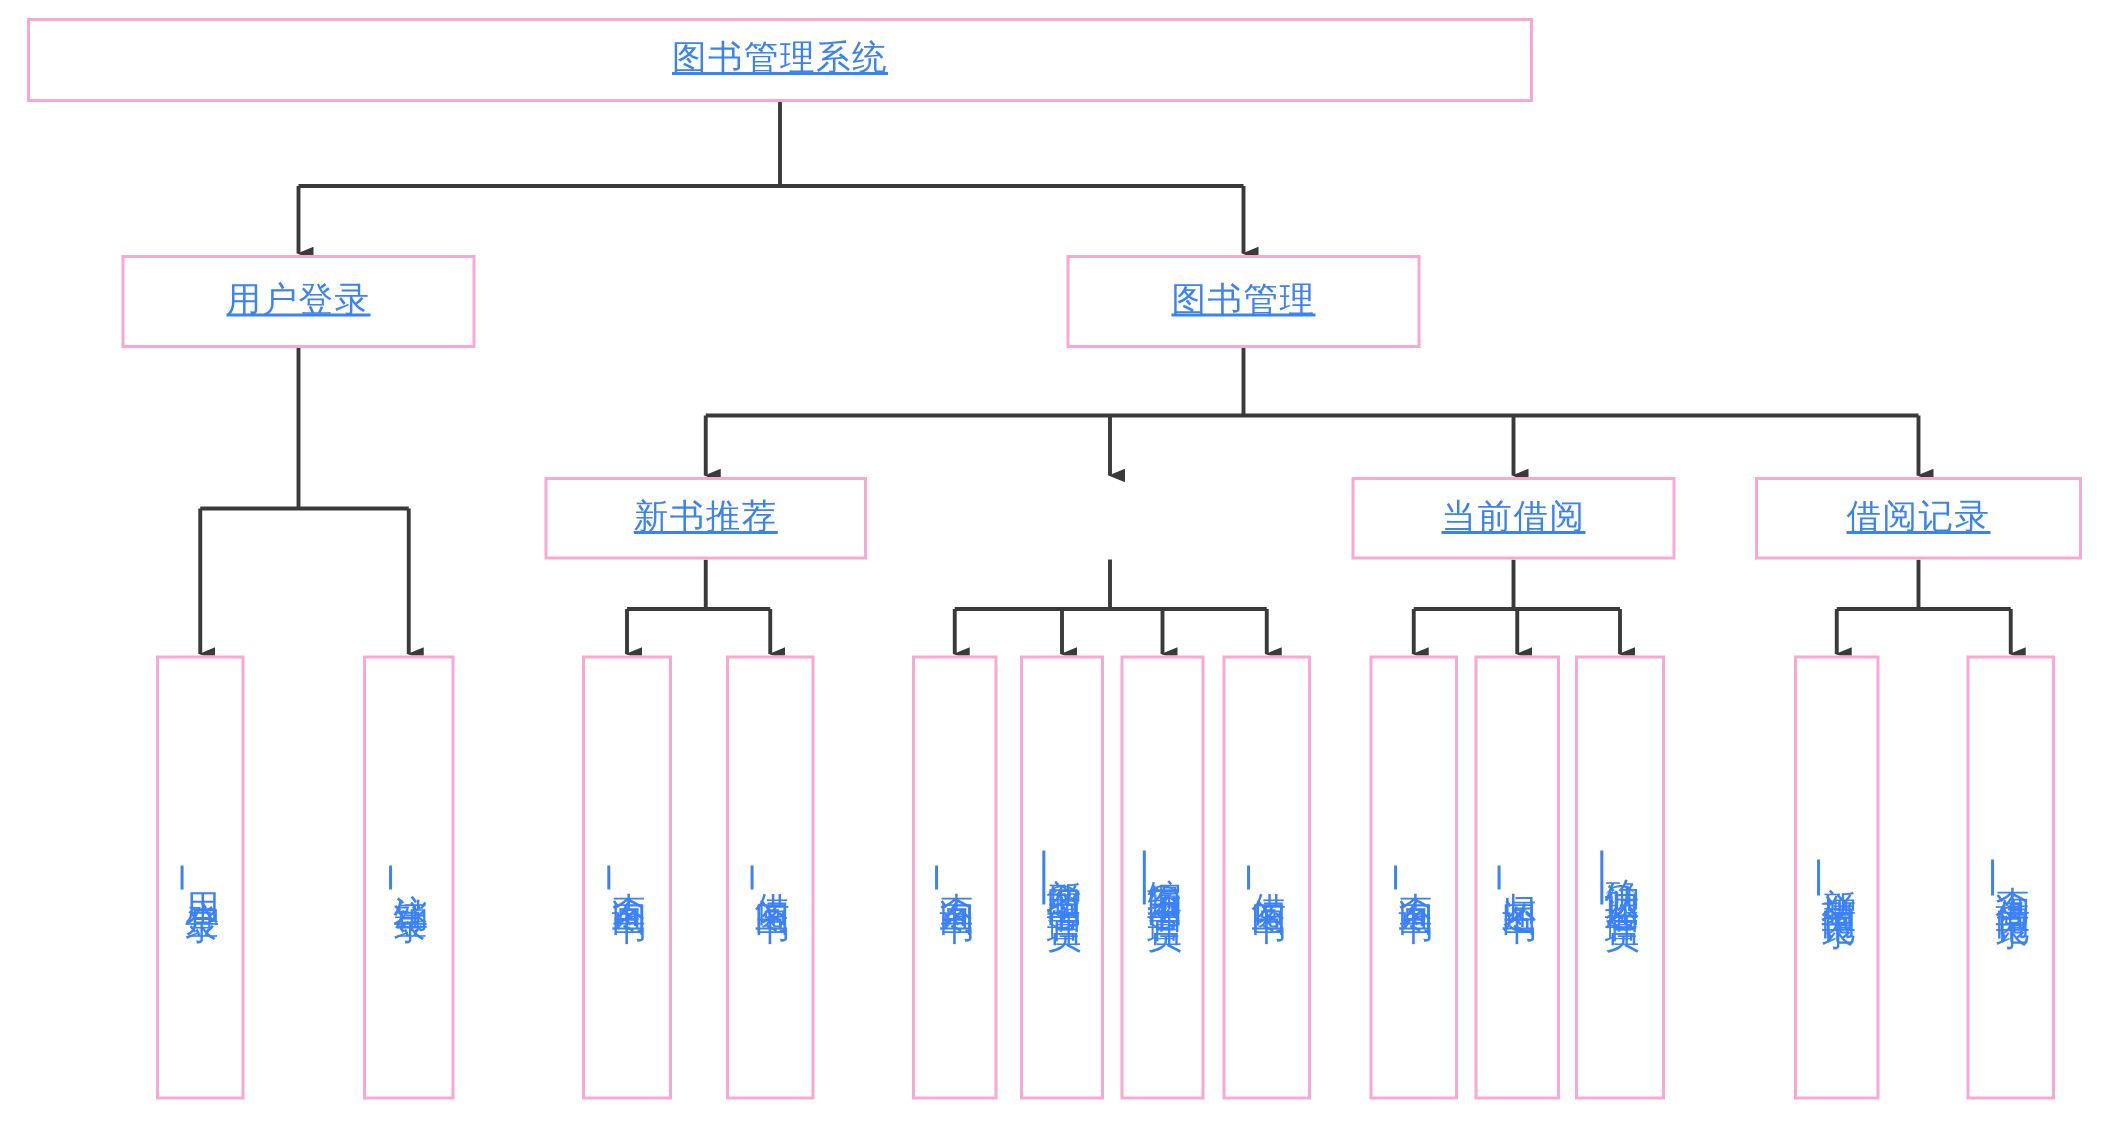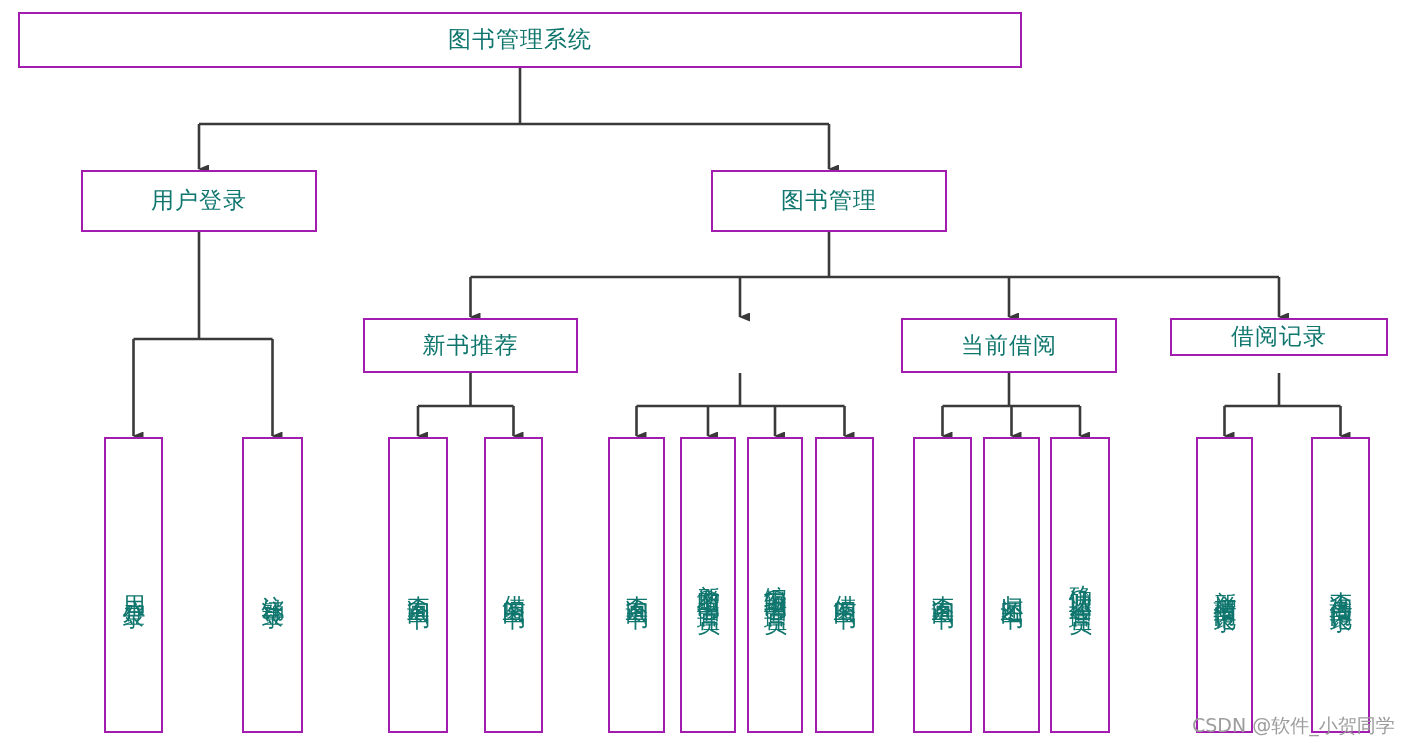--- a/index.html
+++ b/index.html
@@ -23,26 +23,27 @@
     left: 0;
     top: 0;
     width: 1405px;
     height: 747px;
     pointer-events: none;
   }
   .node {
     position: absolute;
     box-sizing: border-box;
     background: #ffffff;
-    border: 2px solid #a21caf;
+    border: 2px solid #f9a8d4;
     display: flex;
     align-items: center;
     justify-content: center;
-    color: #0f766e;
+    color: #3b82f6;
     z-index: 2;
+    text-decoration: underline;
   }
   .node-h {
     font-size: 23px;
     letter-spacing: 1px;
     line-height: 1.1;
     white-space: nowrap;
   }
   .node-v {
     writing-mode: vertical-rl;
     text-orientation: upright;
@@ -115,31 +116,30 @@
       </g>
   </svg>
 
   <div class="node node-h" style="left: 18px; top: 12px; width: 1004px; height: 56px;">图书管理系统</div>
 
   <div class="node node-h" style="left: 81px; top: 170px; width: 236px; height: 62px;">用户登录</div>
   <div class="node node-h" style="left: 711px; top: 170px; width: 236px; height: 62px; text-align: right;">图书管理</div>
 
   <div class="node node-h" style="left: 363px; top: 318px; width: 215px; height: 55px;">新书推荐</div>
   <div class="node node-h" style="left: 901px; top: 318px; width: 216px; height: 55px;">当前借阅</div>
-  <div class="node node-h" style="left: 1170px; top: 318px; width: 218px; height: 38px;">借阅记录</div>
+  <div class="node node-h" style="left: 1170px; top: 318px; width: 218px; height: 55px;">借阅记录</div>
 
   <div class="node node-v" style="left: 104px; top: 437px; width: 59px; height: 296px;">用户登录</div>
   <div class="node node-v" style="left: 242px; top: 437px; width: 61px; height: 296px;">注销登录</div>
   <div class="node node-v" style="left: 388px; top: 437px; width: 60px; height: 296px;">查询图书</div>
   <div class="node node-v" style="left: 484px; top: 437px; width: 59px; height: 296px;">借阅图书</div>
   <div class="node node-v" style="left: 608px; top: 437px; width: 57px; height: 296px;">查询图书</div>
   <div class="node node-v" style="left: 680px; top: 437px; width: 56px; height: 296px;">新增图书（管理员）</div>
   <div class="node node-v" style="left: 747px; top: 437px; width: 56px; height: 296px;">编辑图书（管理员）</div>
   <div class="node node-v" style="left: 815px; top: 437px; width: 59px; height: 296px;">借阅图书</div>
   <div class="node node-v" style="left: 913px; top: 437px; width: 59px; height: 296px;">查询图书</div>
   <div class="node node-v" style="left: 983px; top: 437px; width: 57px; height: 296px;">归还图书</div>
   <div class="node node-v" style="left: 1050px; top: 437px; width: 60px; height: 296px;">确认归还（管理员）</div>
   <div class="node node-v" style="left: 1196px; top: 437px; width: 57px; height: 296px;">新增借阅记录</div>
   <div class="node node-v" style="left: 1311px; top: 437px; width: 59px; height: 296px;">查询借阅记录</div>
 
-  <div id="watermark">CSDN @软件_小贺同学</div>
 
 </div>
 
 </body></html>

